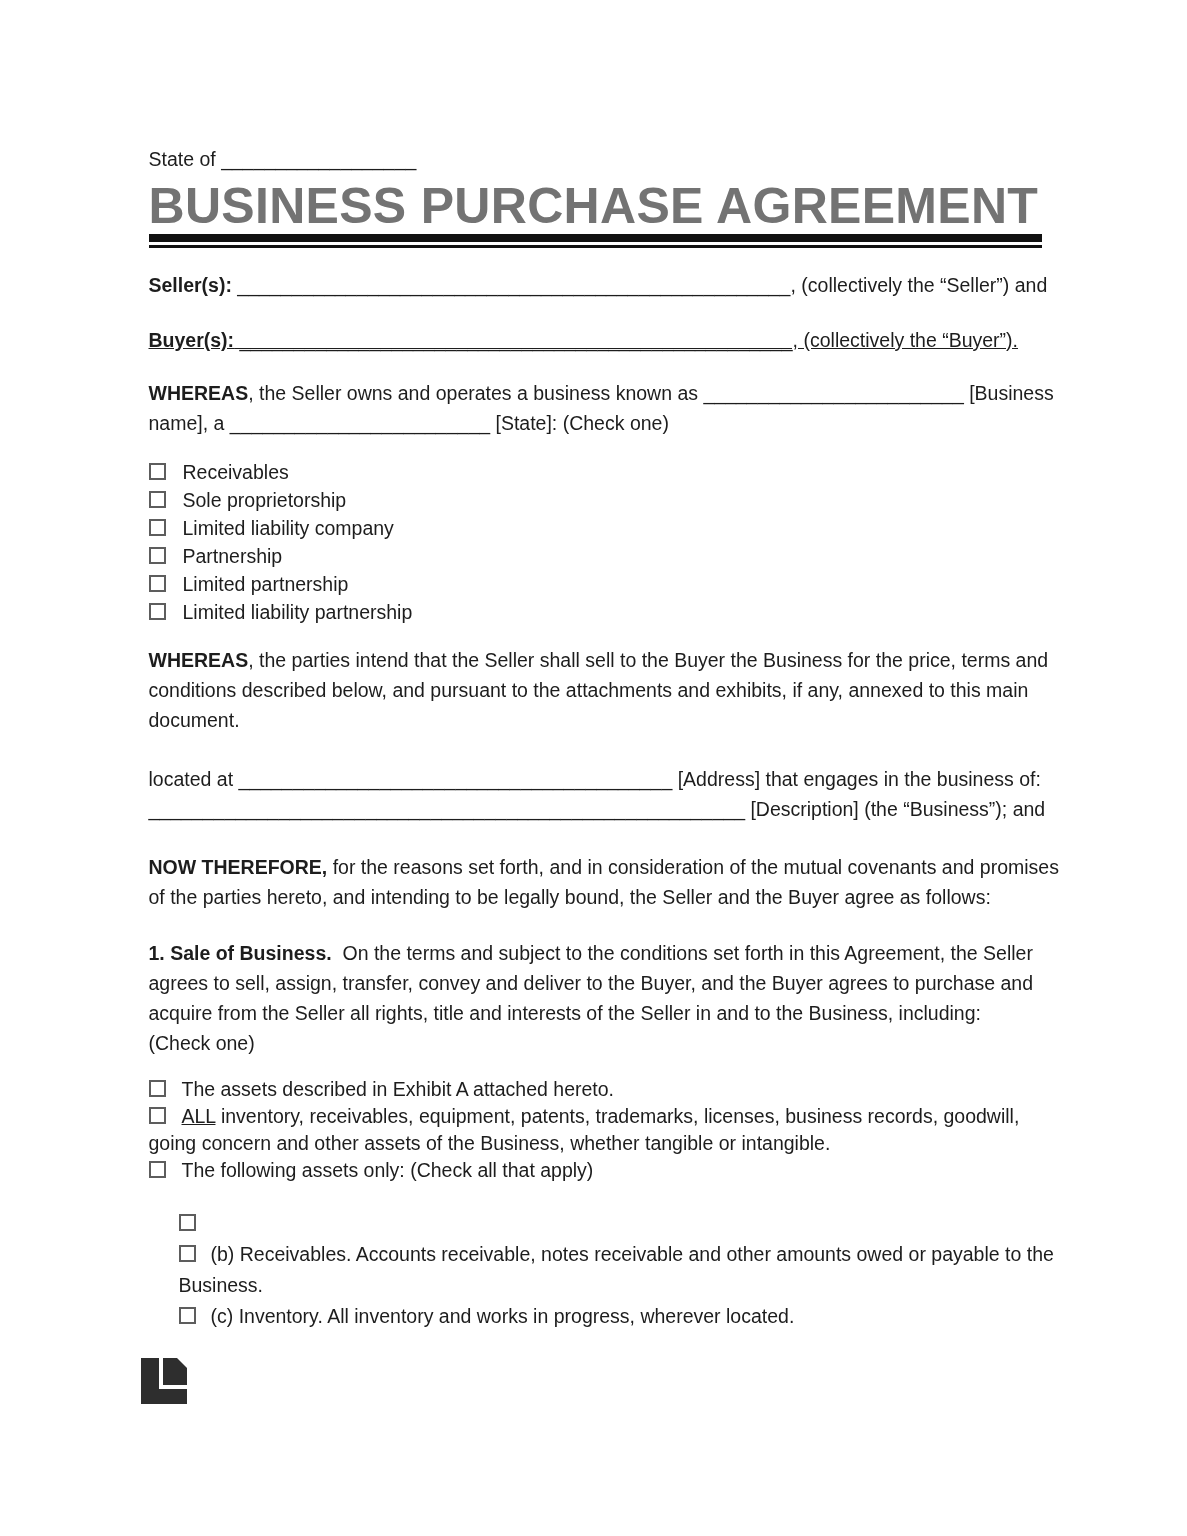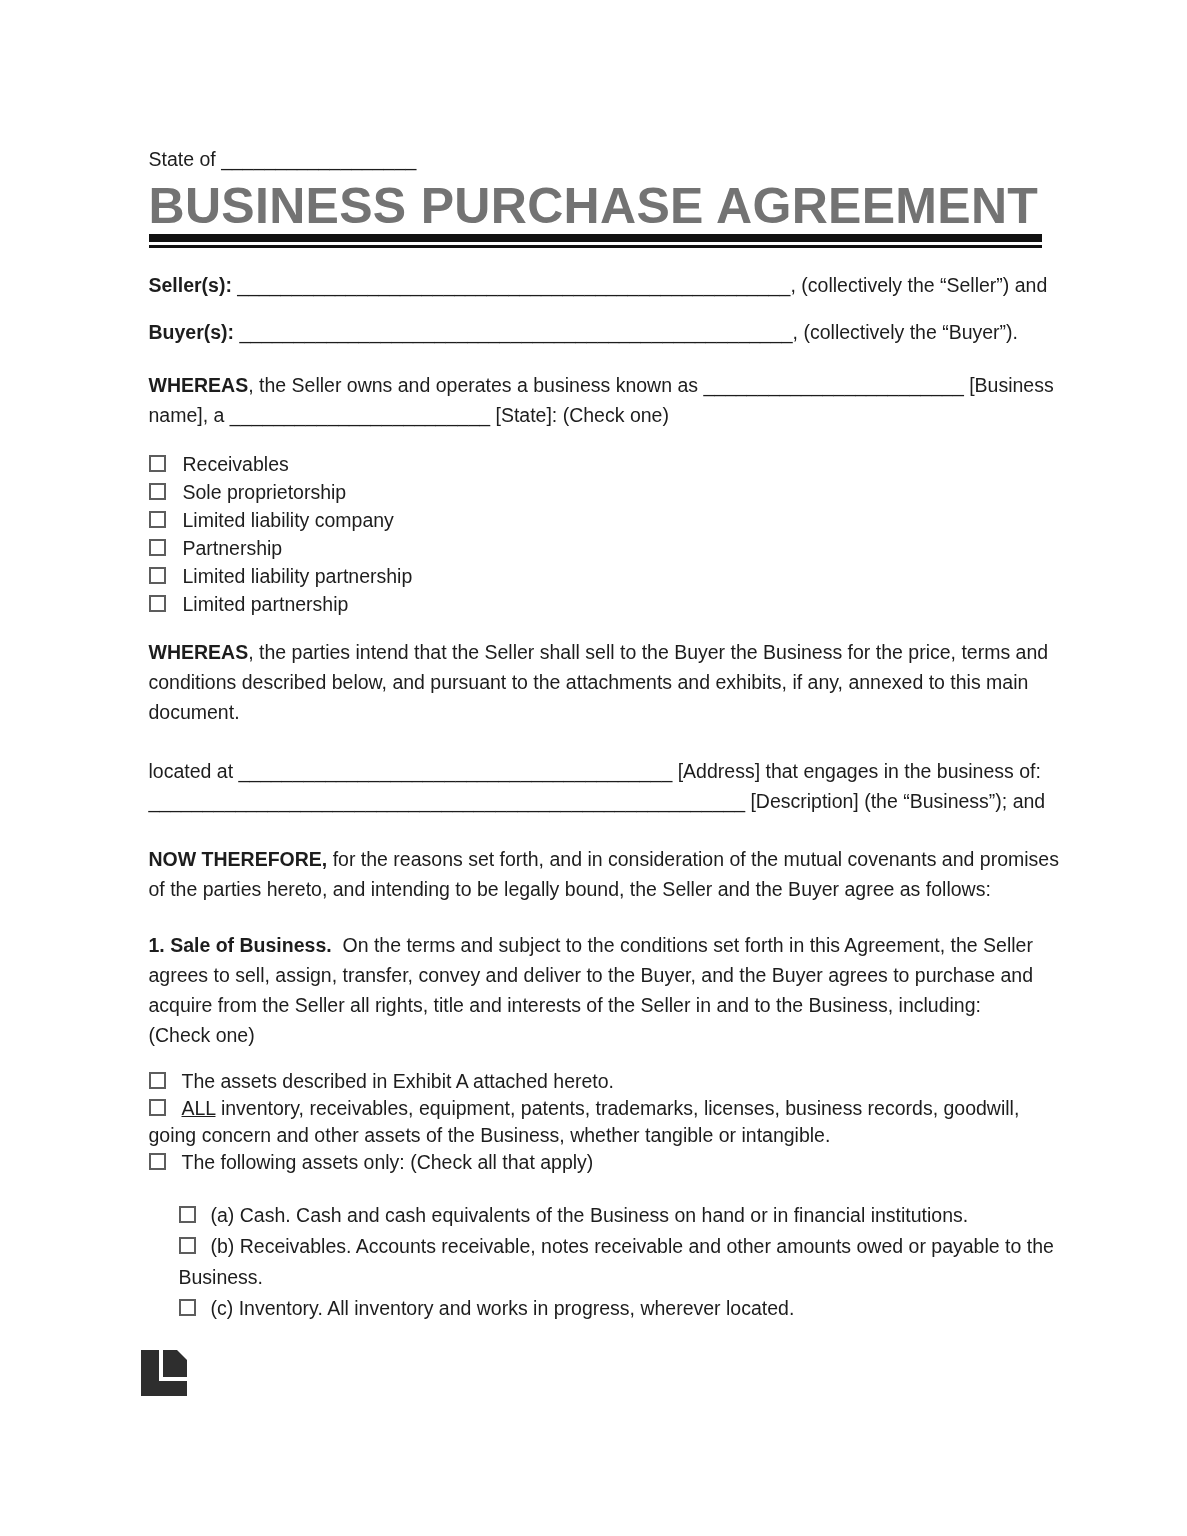--- a/index.html
+++ b/index.html
@@ -33,21 +33,21 @@
   }
   .rule {
     margin-top:2px;
     height:3px;
     border-top:8px solid #111111;
     border-bottom:3px solid #111111;
   }
 
   .intro    { margin-top:33px; }
   .seller   { margin-top:22px; }
-  .buyer    { margin-top:17px; }
+  .buyer    { margin-top:25px;text-decoration:underline; }
   .whereas1 { margin-top:23px; }
 
   .entity-list { margin-top:20px; }
   .entity-list .ln { line-height:28px; }
 
   .located  { margin-top:29px; }
   .whereas2 { margin-top:19px; }
   .now      { margin-top:28px; }
   .sale     { margin-top:26px; }
 
@@ -92,22 +92,22 @@
   <div class="para whereas1">
     <div class="ln"><b>WHEREAS</b><span>, the Seller owns and operates a business known as ________________________ [Business</span></div>
     <div class="ln"><span>name], a ________________________ [State]: (Check one)</span></div>
   </div>
 
   <div class="entity-list">
     <div class="ln"><span class="cb"></span><span>Receivables</span></div>
     <div class="ln"><span class="cb"></span><span>Sole proprietorship</span></div>
     <div class="ln"><span class="cb"></span><span>Limited liability company</span></div>
     <div class="ln"><span class="cb"></span><span>Partnership</span></div>
+    <div class="ln"><span class="cb"></span><span>Limited partnership</span></div>
     <div class="ln"><span class="cb"></span><span>Limited liability partnership</span></div>
-    <div class="ln"><span class="cb"></span><span>Limited partnership</span></div>
   </div>
 
   <div class="para whereas2">
     <div class="ln"><b>WHEREAS</b><span>, the parties intend that the Seller shall sell to the Buyer the Business for the price, terms and</span></div>
     <div class="ln"><span>conditions described below, and pursuant to the attachments and exhibits, if any, annexed to this main</span></div>
     <div class="ln"><span>document.</span></div>
   </div>
 
   <div class="para located">
     <div class="ln"><span>located at ________________________________________ [Address] that engages in the business of:</span></div>
@@ -127,21 +127,21 @@
   </div>
 
   <div class="opts">
     <div class="ln"><span class="cb"></span><span>The assets described in Exhibit A attached hereto.</span></div>
     <div class="ln"><span class="cb"></span><span class="u">ALL</span><span> inventory, receivables, equipment, patents, trademarks, licenses, business records, goodwill,</span></div>
     <div class="ln"><span>going concern and other assets of the Business, whether tangible or intangible.</span></div>
     <div class="ln"><span class="cb"></span><span>The following assets only: (Check all that apply)</span></div>
   </div>
 
   <div class="subs">
-    <div class="ln"><span class="cb"></span><span>(a) Cash. Cash and cash equivalents of the Business on hand or in financial institutions.</span></div>
+    <div class="ln"><span class="cb"></span></div>
     <div class="ln"><span class="cb"></span><span>(b) Receivables. Accounts receivable, notes receivable and other amounts owed or payable to the</span></div>
     <div class="ln"><span>Business.</span></div>
     <div class="ln"><span class="cb"></span><span>(c) Inventory. All inventory and works in progress, wherever located.</span></div>
   </div>
 
   <svg class="logo" viewBox="0 0 46 46" xmlns="http://www.w3.org/2000/svg" aria-hidden="true">
     <rect x="0" y="0" width="18" height="46" fill="#2e2e2e"></rect>
     <rect x="0" y="31" width="46" height="15" fill="#2e2e2e"></rect>
     <polygon points="22,0 36,0 46,10 46,27 22,27" fill="#2e2e2e"></polygon>
   </svg>

